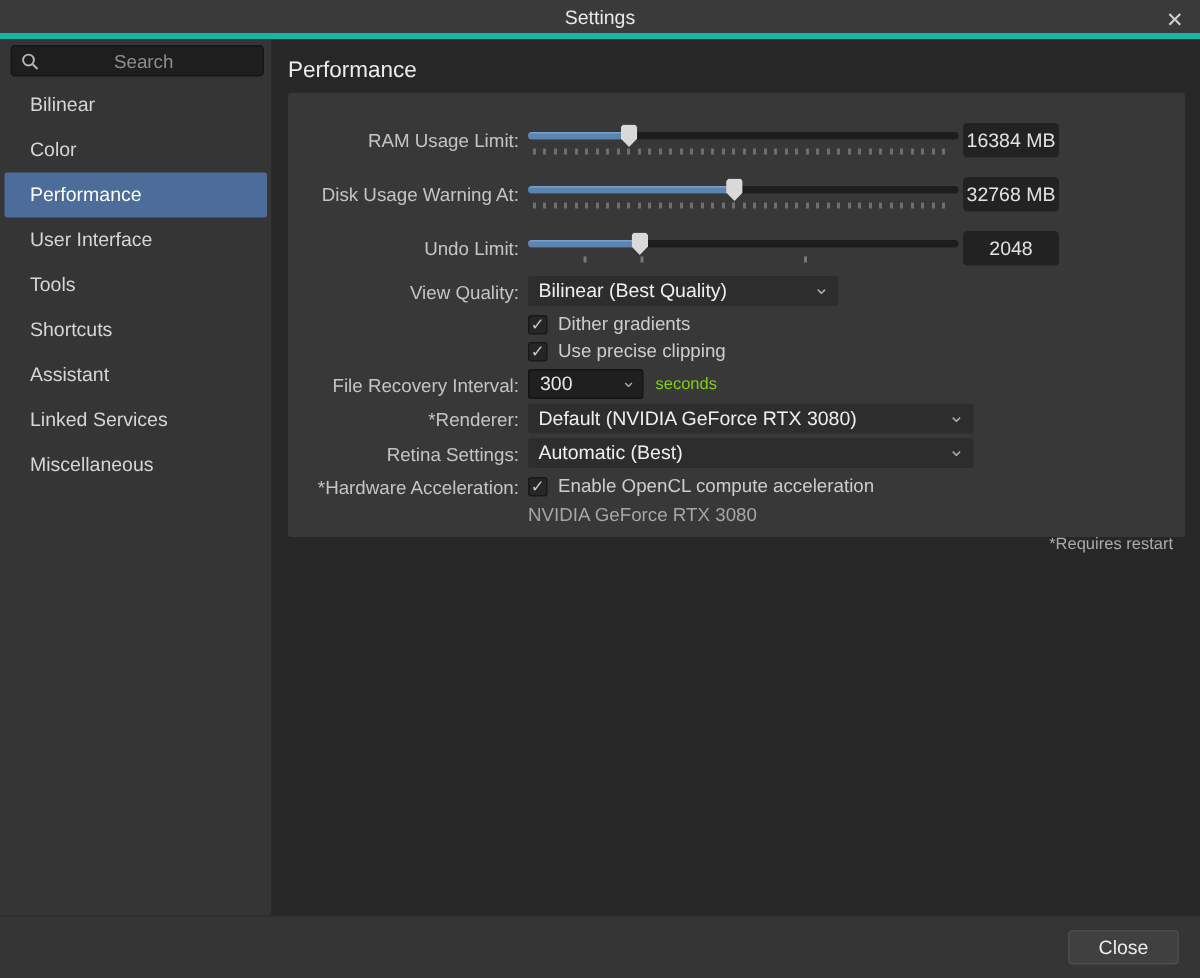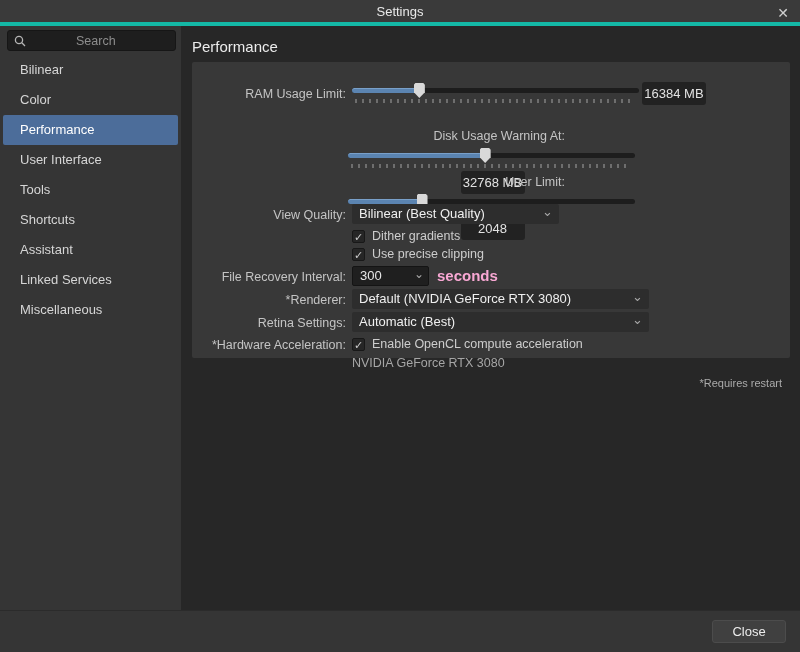--- a/index.html
+++ b/index.html
@@ -36,21 +36,21 @@
   .heading { color:#ececec; font-size:15px; margin:12px 0 0 11px; }
   .panel { position:absolute; left:11px; top:36px; width:598px; height:296px;
            background:#383838; border-radius:2px; }
 
   .row { display:flex; align-items:center; }
   .lbl { width:160px; flex:0 0 auto; text-align:right; padding-right:6px;
          color:#c4c4c4; font-size:12.5px; line-height:17px; padding-top:2px; }
 
   
   .slider-row { height:26px; margin-top:18px; }
-  .slider-row + .slider-row { margin-top:20px;flex-direction:column; }
+  .slider-row + .slider-row { margin-top:10px; }
   .slider { position:relative; width:287px; height:26px; flex:0 0 auto; }
   .slider .track { position:absolute; left:0; right:0; top:8px; height:5px;
                    background:#1d1d1d; border-radius:3px; }
   .slider .fill { position:absolute; left:0; top:8px; height:5px;
                   width:var(--pct); background:#5b84b1; border-radius:3px;
                   border-top:1px solid #79a0c9; }
   .slider .thumb { position:absolute; top:3px; left:calc(var(--pct) - 5px);
                    width:11px; height:15px; background:#d9d9d9;
                    clip-path:polygon(50% 100%, 0 62%, 0 12%, 14% 0, 86% 0, 100% 12%, 100% 62%); }
   .ticks-dense { position:absolute; left:3px; right:5px; top:19px; height:4px;
@@ -65,21 +65,21 @@
   .dd-row { height:20px; }
   .dd { position:relative; height:20px; background:#2d2d2d; border-radius:2px;
         color:#efefef; font-size:13px; line-height:20px; padding:0 20px 0 7px; }
   .dd.w-vq { width:207px; }
   .dd.w-wide { width:297px; }
   .dd .chev { position:absolute; right:6px; top:-2px; color:#a8a8a8; font-size:13px; }
   .combo { position:relative; width:77px; height:20px; background:#1f1f1f;
            border:1px solid #141414; border-radius:2px; color:#e6e6e6;
            font-size:13px; line-height:18px; padding:0 16px 0 7px; }
   .combo .chev { position:absolute; right:4px; top:-2px; color:#a8a8a8; font-size:12px; }
-  .suffix { color:#f9a8d4; font-size:15px; line-height:20px; margin-left:8px;font-weight:bold; }
+  .suffix { color:#84cc16; font-size:11px; line-height:20px; margin-left:8px; }
 
   
   .chk-row { height:16px; }
   .chk { width:13px; height:13px; background:#262626; border:1px solid #181818;
          border-radius:2px; color:#cccccc; font-size:11px; line-height:12px;
          text-align:center; margin:1px 7px 0 0; flex:0 0 auto; }
   .chk-lbl { color:#cdcdcd; font-size:12.5px; line-height:16px; }
 
   .info-row { height:16px; }
   .info-txt { color:#a6a6a6; font-size:12.5px; line-height:16px; }
@@ -151,21 +151,21 @@
           <div class="slider" style="--pct:47.8%">
             <div class="track"></div>
             <div class="fill"></div>
             <div class="thumb"></div>
             <div class="ticks-dense"></div>
           </div>
           <div class="val">32768 MB</div>
         </div>
 
         <div class="row slider-row mt3">
-          <span class="lbl">User Limit:</span>
+          <span class="lbl">Undo Limit:</span>
           <div class="slider" style="--pct:25.8%">
             <div class="track"></div>
             <div class="fill"></div>
             <div class="thumb"></div>
             <div class="tick t1"></div>
             <div class="tick t2"></div>
             <div class="tick t3"></div>
           </div>
           <div class="val">2048</div>
         </div>

